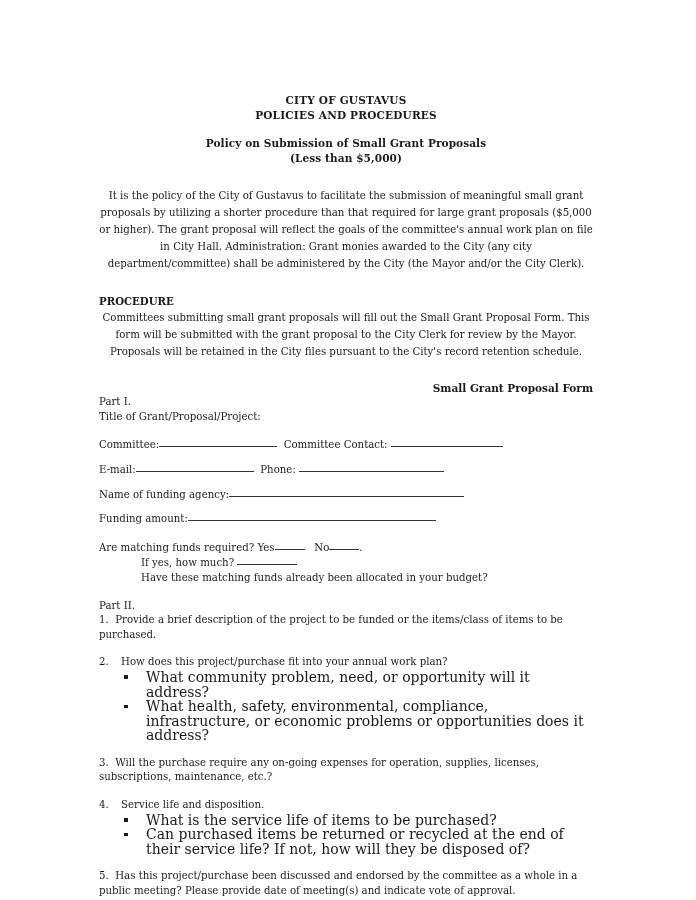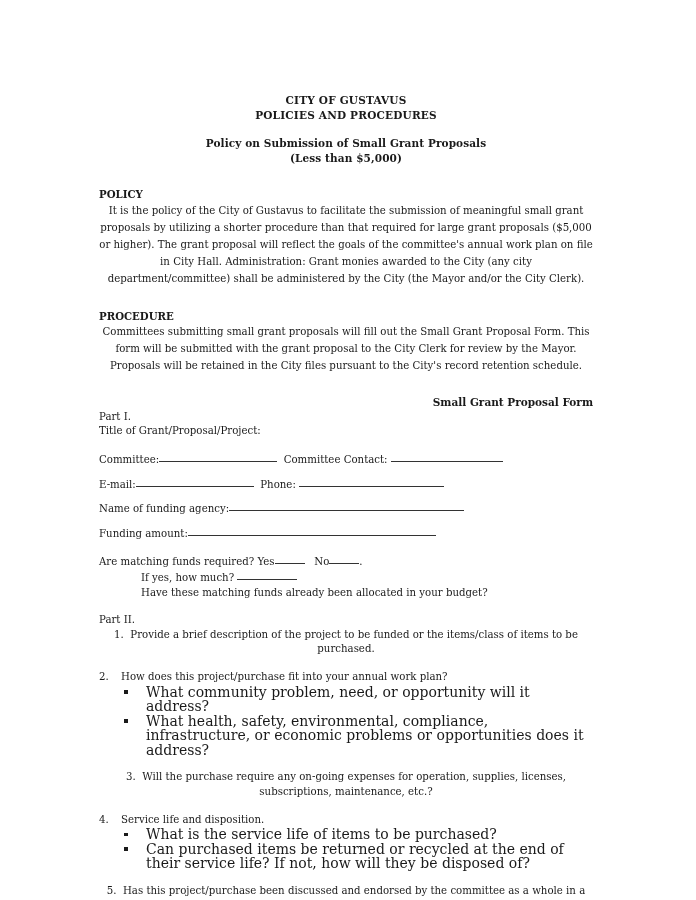--- a/index.html
+++ b/index.html
@@ -105,21 +105,20 @@
     padding-left: 22px;
   }
   .q .qnum {
     position: absolute;
     left: 0;
     top: 0;
   }
   .q-flat {
     font-size: 10.2px;
     line-height: 14.6px;
-    text-align: center;
   }
 
   
   .bullets {
     margin: 0;
     padding: 0;
     list-style: none;
   }
   .bullets li {
     position: relative;
@@ -150,21 +149,20 @@
   <div class="content">
 
     <div>
       <div class="doc-head">CITY OF GUSTAVUS</div>
       <div class="doc-head">POLICIES AND PROCEDURES</div>
       <div class="doc-subhead">Policy on Submission of Small Grant Proposals</div>
       <div class="doc-subhead" style="margin-top:0">(Less than $5,000)</div>
     </div>
 
     <div class="section">
-      <div class="section-title">POLICY</div>
       <div class="para">It is the policy of the City of Gustavus to facilitate the submission of meaningful small grant proposals by utilizing a shorter procedure than that required for large grant proposals ($5,000 or higher).  The grant proposal will reflect the goals of the committee's annual work plan on file in City Hall.  Administration:  Grant monies awarded to the City (any city department/committee) shall be administered by the City (the Mayor and/or the City Clerk).</div>
     </div>
 
     <div class="section">
       <div class="section-title">PROCEDURE</div>
       <div class="para">Committees submitting small grant proposals will fill out the Small Grant Proposal Form.  This form will be submitted with the grant proposal to the City Clerk for review by the Mayor.  Proposals will be retained in the City files pursuant to the City's record retention schedule.</div>
     </div>
 
     <div class="form-title">Small Grant Proposal Form</div>
 

